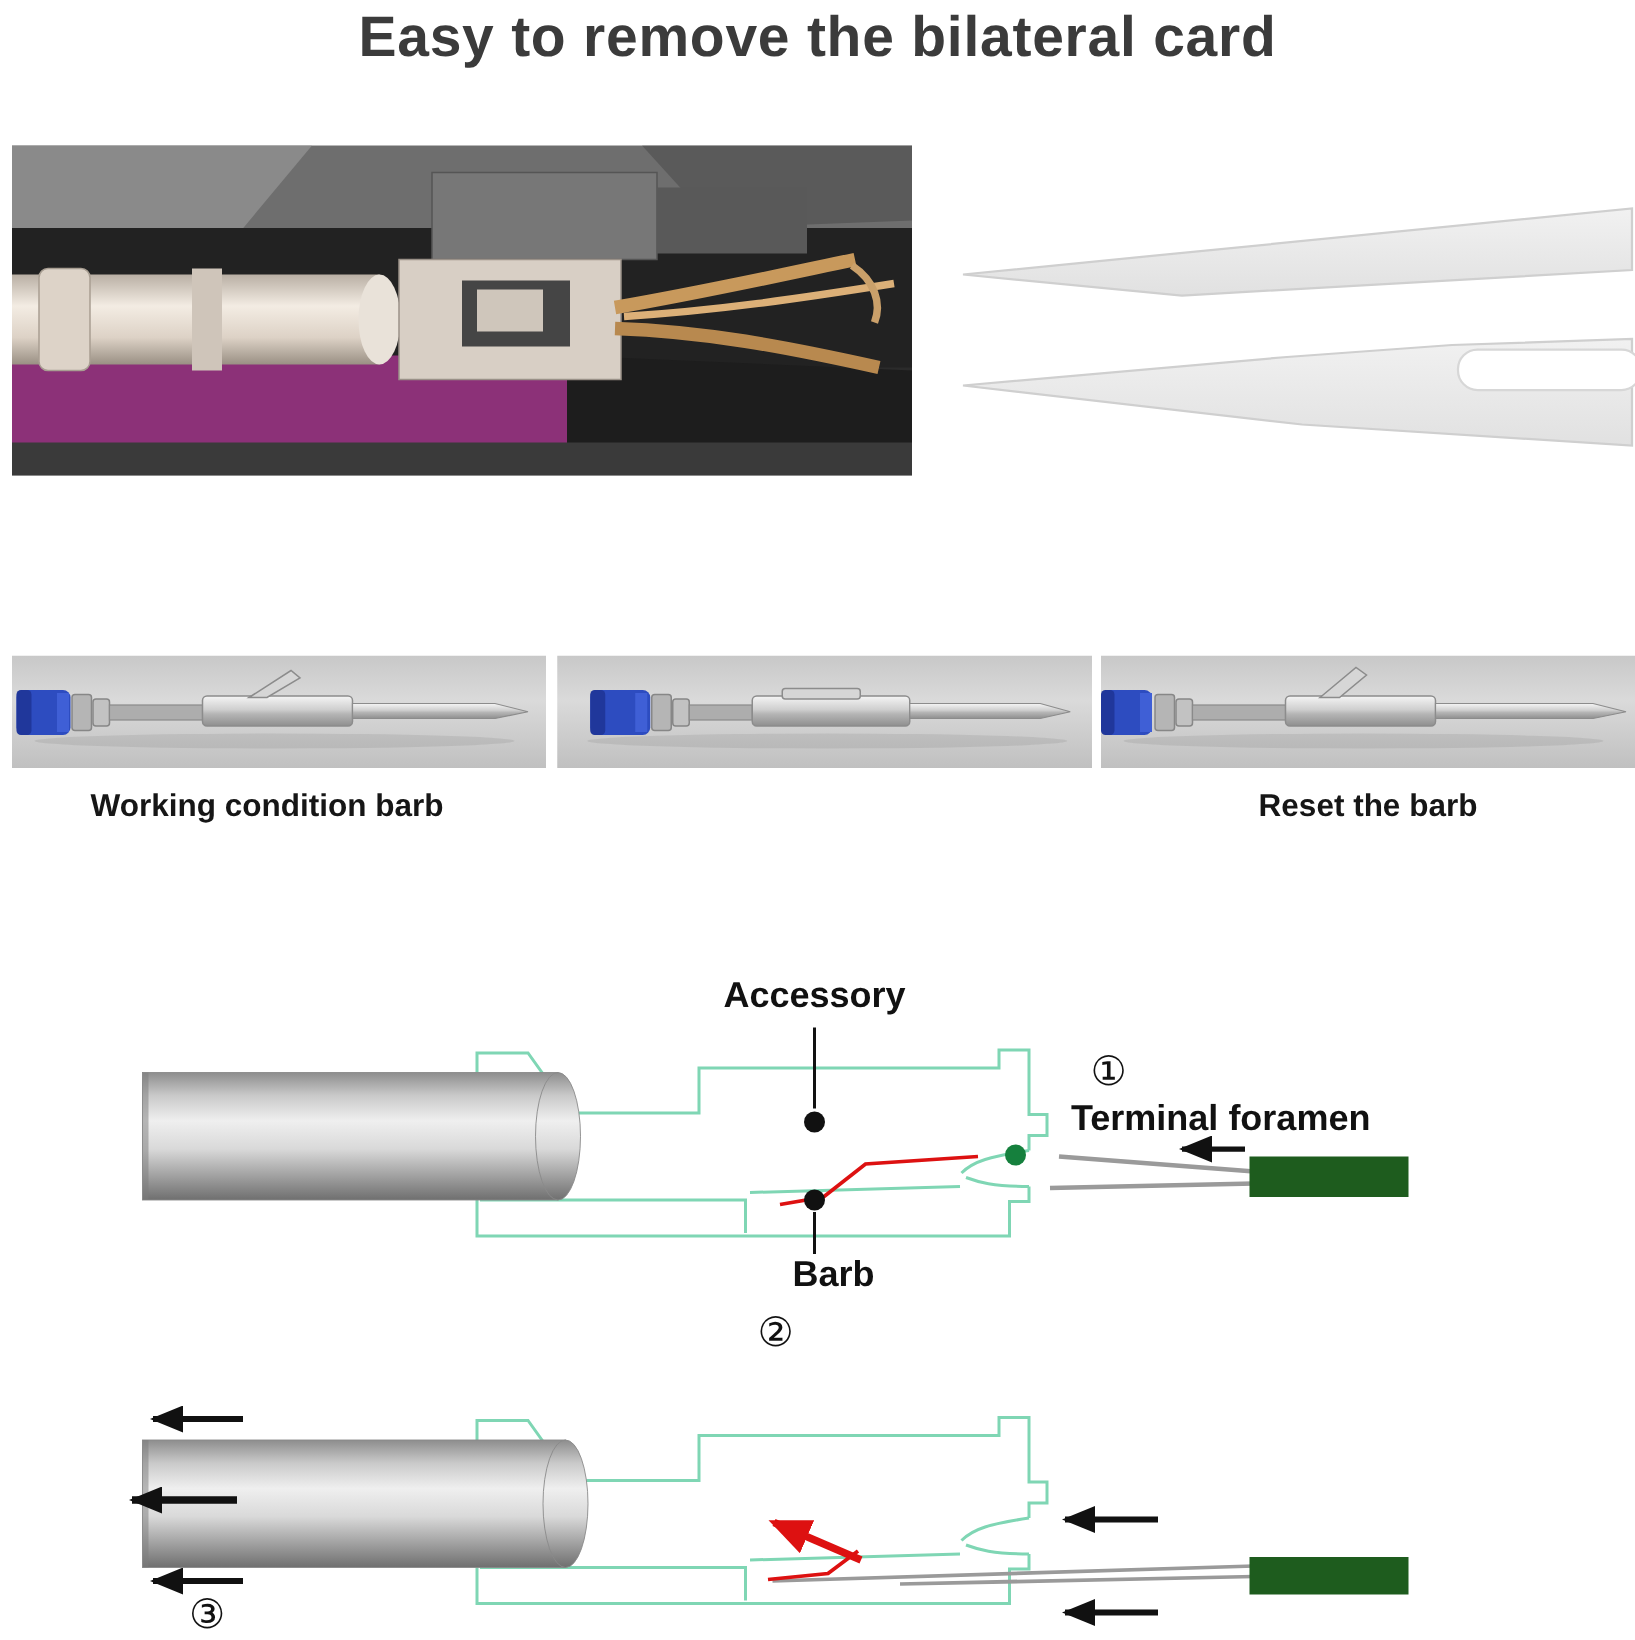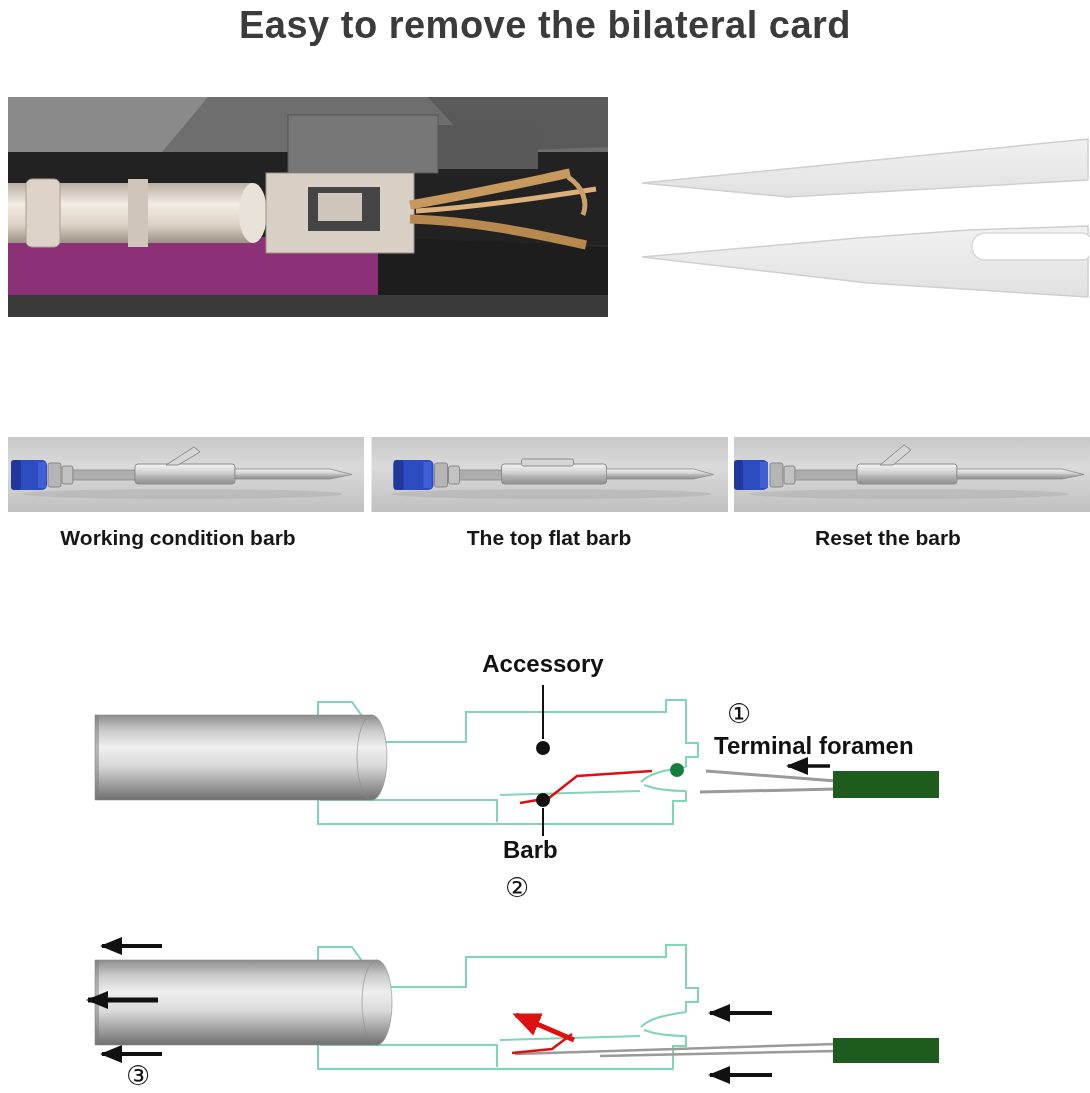--- a/index.html
+++ b/index.html
@@ -149,22 +149,21 @@
       <rect x="36" y="26" width="13" height="24" rx="2" fill="#b5b5b5" stroke="#878787"></rect>
       <rect x="50" y="29" width="11" height="18" rx="2" fill="#c2c2c2" stroke="#878787"></rect>
       <rect x="61" y="33" width="62" height="10" fill="#adadad" stroke="#8a8a8a" stroke-width="0.8"></rect>
       <rect x="123" y="27" width="100" height="20" rx="3" fill="url(#metalG)" stroke="#8c8c8c"></rect>
       <path d="M 146,28 L 170,8 L 177,13 L 159,28 Z" fill="#d6d6d6" stroke="#8c8c8c"></path>
       <path d="M 223,32 L 328,32 L 350,37.5 L 328,42 L 223,42 Z" fill="url(#metalG)" stroke="#8c8c8c" stroke-width="0.8"></path>
     </svg>
   </figure>
 
   <div class="abs caption" style="left:28px; top:520px; width:300px;">Working condition barb</div>
-  <div class="abs caption" style="left:369px; top:520px; width:360px;">The top flat barb</div>
-  <div class="abs caption" style="left:716px; top:520px; width:344px;">Reset the barb</div>
+  <div class="abs caption" style="left:740px; top:520px; width:344px;">Reset the barb</div>
 
   <div class="abs" style="left:0; top:640px; width:1090px; height:260px;">
     <svg viewBox="0 0 1090 260" width="1090" height="260" style="position:absolute; left:0; top:0;">
       <g stroke="#7fd6b4" stroke-width="2" fill="none">
         <path d="M 318,75 L 318,62 L 352,62 L 372,90 L 372,102 L 466,102 L 466,72 L 666,72 L 666,60 L 686,60 L 686,103 L 698,103 L 698,117 L 686,117 L 686,127"></path>
         <path d="M 686,127 C 660,131 649,134 641,142"></path>
         <path d="M 686,151 C 662,151 652,148 644,145"></path>
         <path d="M 686,151 L 686,161 L 673,161 L 673,184 L 318,184 L 318,160"></path>
         <path d="M 320,160 L 497,160 L 497,182"></path>
         <path d="M 500,155 L 640,151"></path>
@@ -183,21 +182,21 @@
       <rect x="833" y="131" width="106" height="27" fill="#1e5c1e"></rect>
       <line x1="543" y1="45" x2="543" y2="99" stroke="#111" stroke-width="2"></line>
       <circle cx="543" cy="108" r="7" fill="#111"></circle>
       <circle cx="543" cy="160" r="7" fill="#111"></circle>
       <line x1="543" y1="168" x2="543" y2="196" stroke="#111" stroke-width="2"></line>
       <line x1="830" y1="126" x2="788" y2="126" stroke="#111" stroke-width="3.5" marker-end="url(#ahBlack)"></line>
     </svg>
     <div class="abs dlabel" style="left:463px; top:10px; width:160px; text-align:center;">Accessory</div>
     <div class="abs dnum" style="left:727px; top:58px;">①</div>
     <div class="abs dlabel" style="left:714px; top:92px; width:260px;">Terminal foramen</div>
-    <div class="abs dlabel" style="left:503px; top:196px; width:80px; text-align:left;">Barb</div>
+    <div class="abs dlabel" style="left:503px; top:196px; width:80px; text-align:right;">Barb</div>
     <div class="abs dnum" style="left:505px; top:232px;">②</div>
   </div>
 
   <div class="abs" style="left:0; top:930px; width:1090px; height:163px;">
     <svg viewBox="0 0 1090 163" width="1090" height="163" style="position:absolute; left:0; top:0;">
       <g stroke="#7fd6b4" stroke-width="2" fill="none">
         <path d="M 318,30 L 318,17 L 352,17 L 372,45 L 372,57 L 466,57 L 466,27 L 666,27 L 666,15 L 686,15 L 686,58 L 698,58 L 698,72 L 686,72 L 686,82"></path>
         <path d="M 686,82 C 660,86 649,89 641,97"></path>
         <path d="M 686,106 C 662,106 652,103 644,100"></path>
         <path d="M 686,106 L 686,116 L 673,116 L 673,139 L 318,139 L 318,115"></path>

